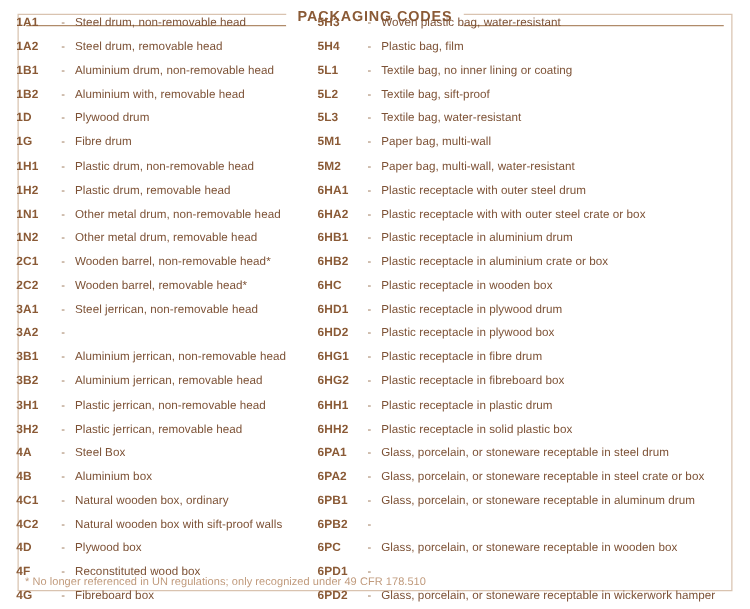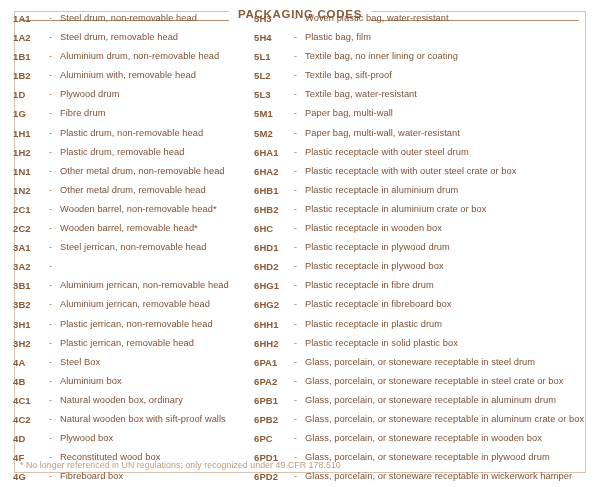--- a/index.html
+++ b/index.html
@@ -349,31 +349,29 @@
         <span class="desc">Glass, porcelain, or stoneware receptable in steel crate or box</span>
       </div>
       <div class="row">
         <span class="code">6PB1</span>
         <span class="dash">-</span>
         <span class="desc">Glass, porcelain, or stoneware receptable in aluminum drum</span>
       </div>
       <div class="row">
         <span class="code">6PB2</span>
         <span class="dash">-</span>
-        <span class="desc">Glass, porcelain, or stoneware receptable in aluminum crate or box</span>
       </div>
       <div class="row">
         <span class="code">6PC</span>
         <span class="dash">-</span>
         <span class="desc">Glass, porcelain, or stoneware receptable in wooden box</span>
       </div>
       <div class="row">
         <span class="code">6PD1</span>
         <span class="dash">-</span>
-        <span class="desc">Glass, porcelain, or stoneware receptable in plywood drum</span>
       </div>
       <div class="row">
         <span class="code">6PD2</span>
         <span class="dash">-</span>
         <span class="desc">Glass, porcelain, or stoneware receptable in wickerwork hamper</span>
       </div>
     </div>
 </div>
 
 <div id="footnote">* No longer referenced in UN regulations; only recognized under 49 CFR 178.510</div>

